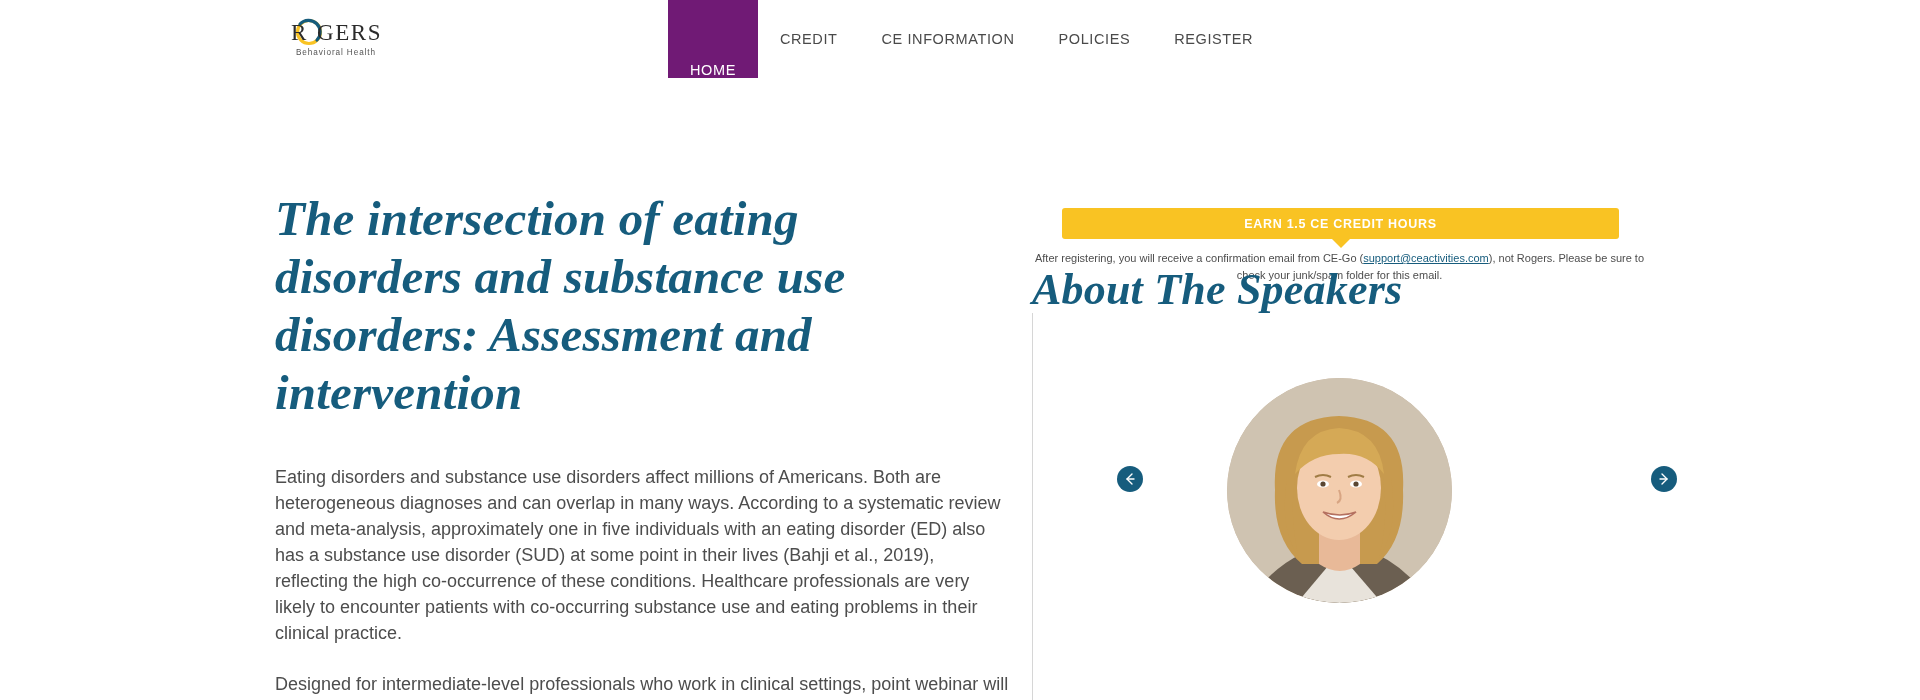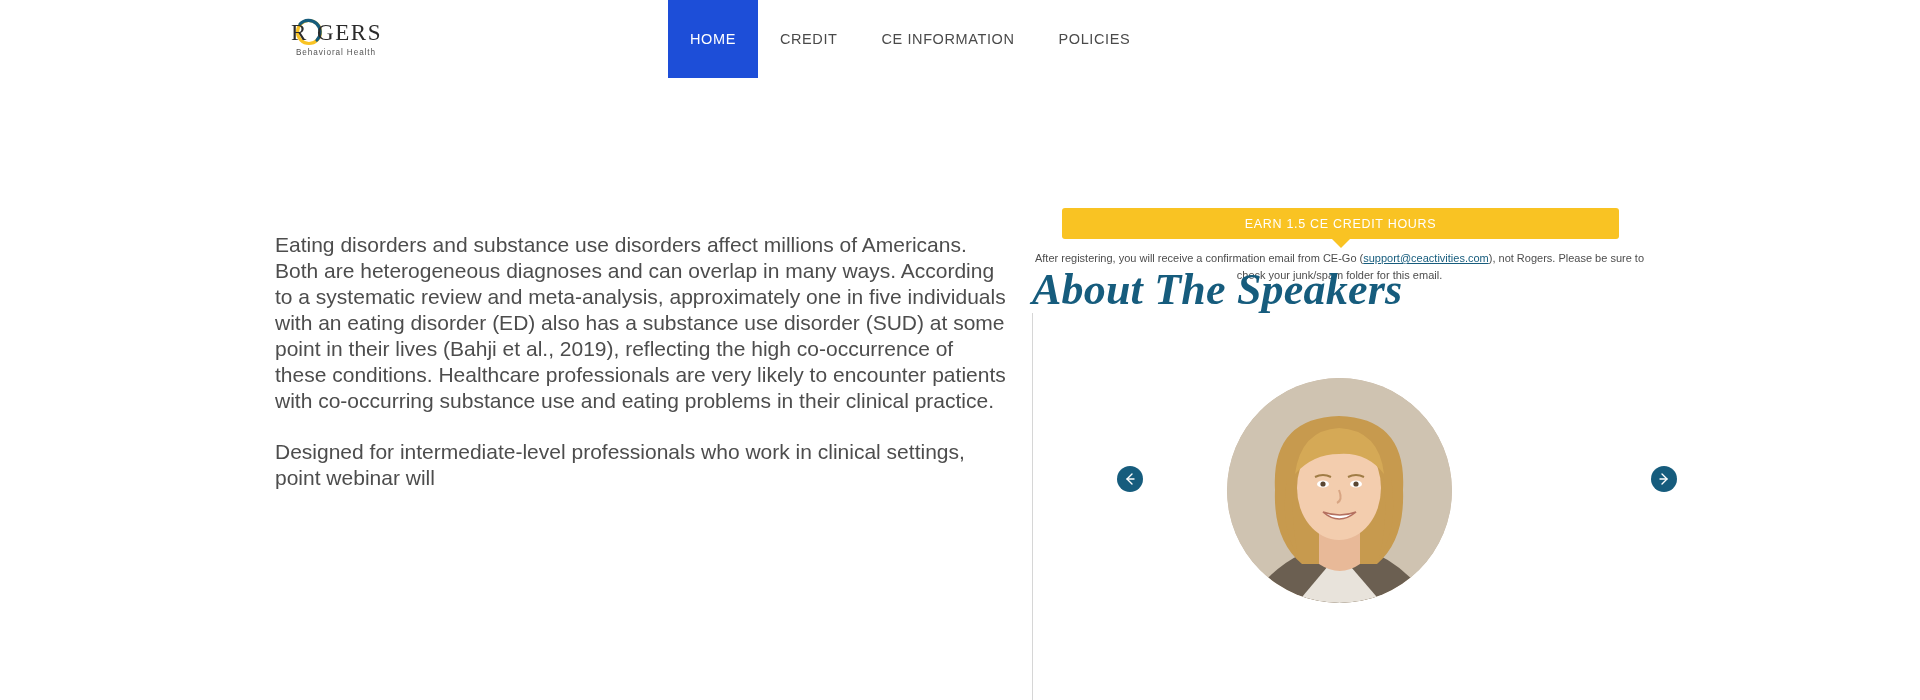--- a/index.html
+++ b/index.html
@@ -46,23 +46,24 @@
     align-items: center;
     padding: 0 22px;
     font-size: 14.5px;
     letter-spacing: 0.6px;
     color: #4a4a4a;
     height: 78px;
     cursor: pointer;
     white-space: nowrap;
   }
   .nav-item.active {
-    background: #1d4ed8;
+    background: #701a75;
     color: #ffffff;
     font-weight: 400;
+    align-items: flex-end;
   }
 
   
   .left-col {
     position: absolute;
     left: 275px;
     top: 190px;
     width: 740px;
   }
   .headline {
@@ -70,21 +71,21 @@
     font-style: italic;
     font-weight: bold;
     font-size: 49px;
     line-height: 58px;
     color: #165c7d;
     letter-spacing: 0.2px;
     margin: 0;
     width: 640px;
   }
   .body-text {
-    font-size: 21px;
+    font-size: 18px;
     line-height: 26px;
     color: #4d4d4d;
     margin: 0;
     width: 735px;
   }
   .para-1 { margin-top: 42px; }
   .para-2 { margin-top: 25px; }
 
   
   .divider {
@@ -110,21 +111,21 @@
     width: 557px;
     height: 31px;
     background: #f9c323;
     border-radius: 3px;
     display: flex;
     align-items: center;
     justify-content: center;
     color: #ffffff;
     font-size: 12.5px;
     letter-spacing: 0.7px;
-    font-weight: normal;
+    font-weight: bold;
     cursor: pointer;
   }
   .ce-banner::after {
     content: "";
     position: absolute;
     bottom: -9px;
     left: 50%;
     margin-left: -9px;
     width: 0; height: 0;
     border-left: 9px solid transparent;
@@ -211,24 +212,28 @@
       </div>
       <div class="nav-item">
         <span>CREDIT</span>
       </div>
       <div class="nav-item">
         <span>CE INFORMATION</span>
       </div>
       <div class="nav-item">
         <span>POLICIES</span>
       </div>
+      <div class="nav-item">
+        <span>REGISTER</span>
+      </div>
     </nav>
   </div>
 
   <div class="left-col">
+    <h1 class="headline">The intersection of eating disorders and substance use disorders: Assessment and intervention</h1>
     <p class="body-text para-1">Eating disorders and substance use disorders affect millions of Americans. Both are heterogeneous diagnoses and can overlap in many ways. According to a systematic review and meta-analysis, approximately one in five individuals with an eating disorder (ED) also has a substance use disorder (SUD) at some point in their lives (Bahji et al., 2019), reflecting the high co-occurrence of these conditions. Healthcare professionals are very likely to encounter patients with co-occurring substance use and eating problems in their clinical practice.</p>
     <p class="body-text para-2">Designed for intermediate-level professionals who work in clinical settings, point webinar will</p>
   </div>
 
   <div class="divider"></div>
 
   <div class="right-col">
 
     <div class="ce-banner">
       <span>EARN 1.5 CE CREDIT HOURS</span>

